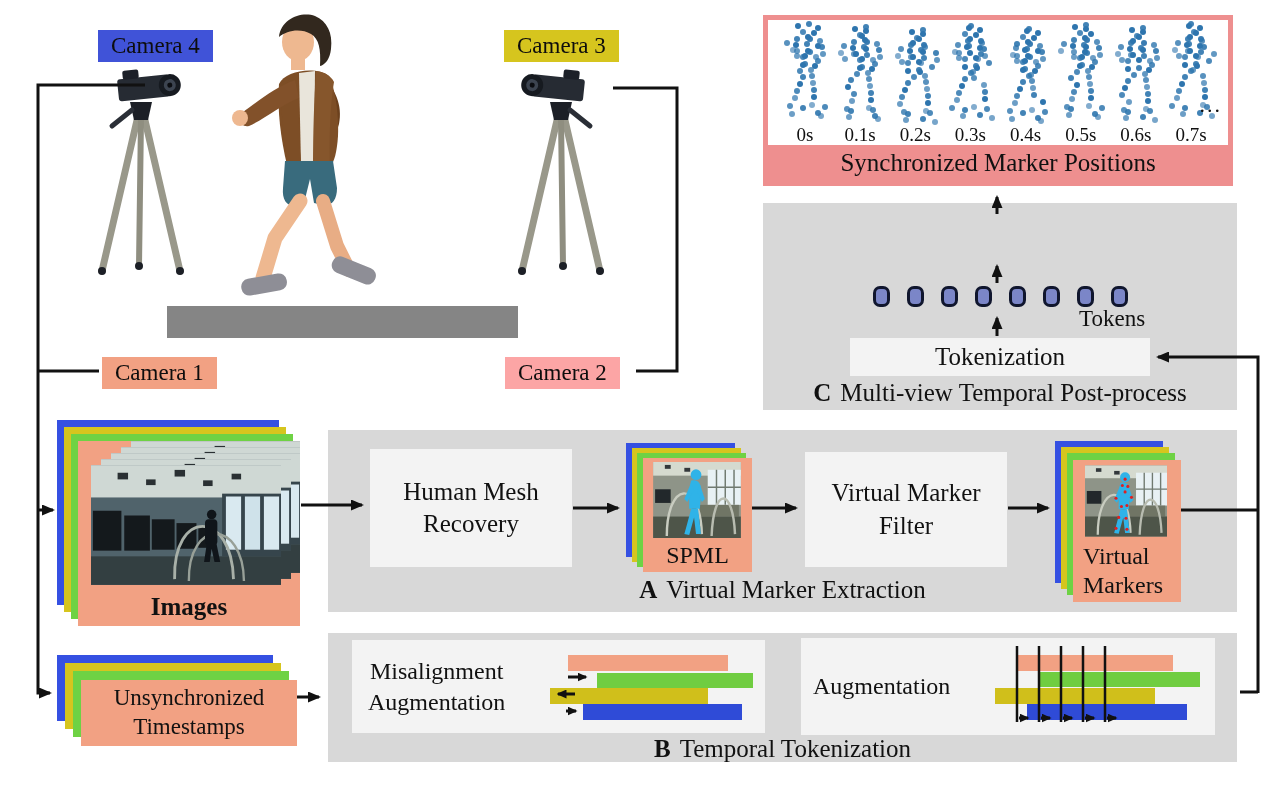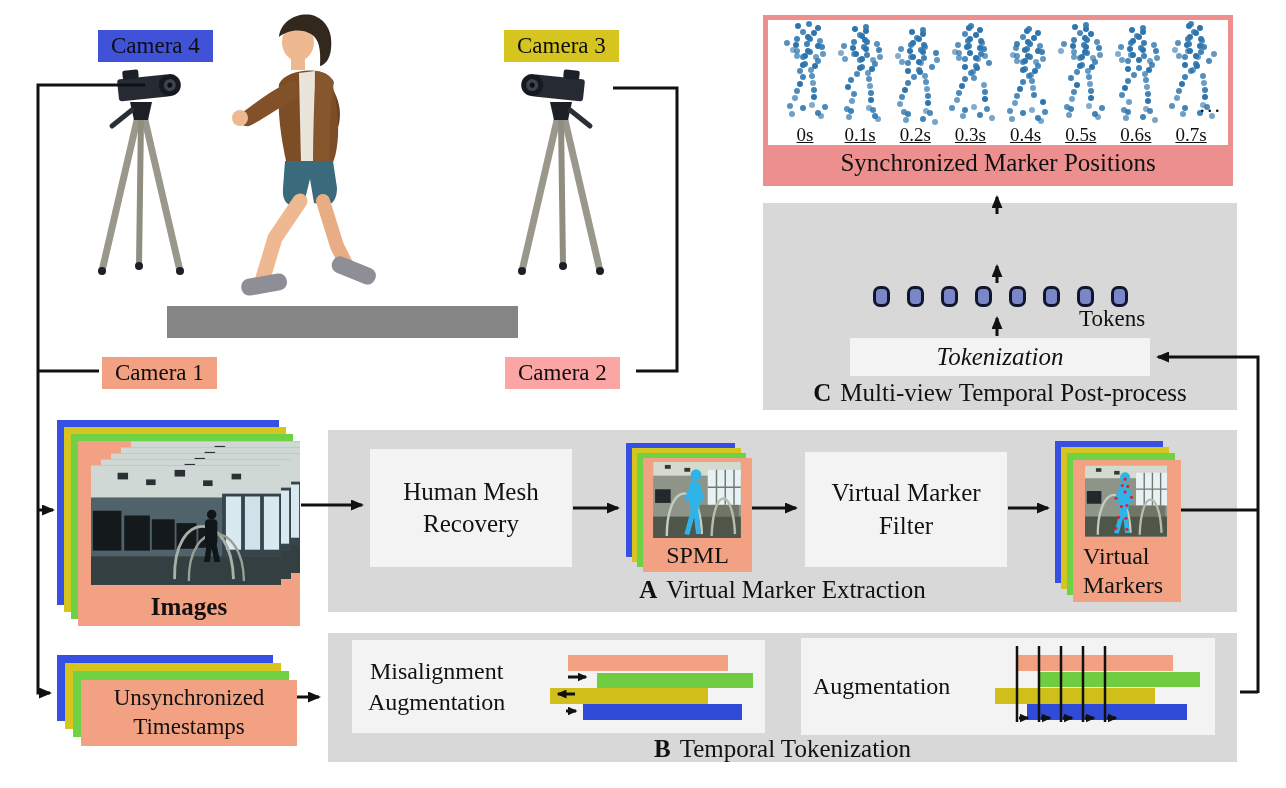--- a/index.html
+++ b/index.html
@@ -7,21 +7,21 @@
          font-family:"Liberation Serif","DejaVu Serif",serif;color:#111;}
   .abs{position:absolute;}
   
   .cam-tag{position:absolute;padding:3px 13px;font-size:23px;line-height:26px;color:#0d0d0d;white-space:nowrap;}
   .cam4{background:#4053d8;} .cam3{background:#d6c51e;} .cam1{background:#f2a183;} .cam2{background:#fca5a5;}
   
   .treadmill{position:absolute;left:167px;top:306px;width:351px;height:32px;background:#858585;}
   
   .sync-panel{position:absolute;left:763px;top:15px;width:470px;height:171px;background:#fff;
               border:5px solid #ee8f8f;box-sizing:border-box;}
-  .frames{position:absolute;left:8px;right:8px;top:4px;bottom:36px;display:flex;justify-content:space-between;padding:0 6px;text-decoration:underline;}
+  .frames{position:absolute;left:8px;right:8px;top:4px;bottom:36px;display:flex;justify-content:space-between;padding:0 6px;}
   .frame{display:flex;flex-direction:column;align-items:center;width:46px;}
   .dotbox{position:relative;width:44px;height:100px;}
   .mdot{position:absolute;width:6px;height:6px;border-radius:50%;background:#2e75ae;}
   .ftime{font-size:19px;line-height:21px;margin-top:2px;}
   .ellipsis{position:absolute;right:6px;top:72px;font-size:22px;letter-spacing:2px;}
   .sync-caption{position:absolute;left:0;right:0;bottom:0;height:36px;background:#ee8f8f;
                 display:flex;align-items:center;justify-content:center;font-size:25px;}
   
   .gpanel{position:absolute;background:#d8d8d8;}
   .panel-c{left:763px;top:203px;width:474px;height:207px;}
@@ -584,21 +584,21 @@
         <span class="token" style="background: rgb(123, 134, 200);"></span>
         <span class="token" style="background: rgb(123, 134, 200);"></span>
         <span class="token" style="background: rgb(123, 134, 200);"></span>
         <span class="token" style="background: rgb(123, 134, 200);"></span>
         <span class="token" style="background: rgb(123, 134, 200);"></span>
         <span class="token" style="background: rgb(123, 134, 200);"></span>
         <span class="token" style="background: rgb(123, 134, 200);"></span>
         <span class="token" style="background: rgb(123, 134, 200);"></span>
       </div>
     <div class="tokens-label">Tokens</div>
-    <div class="wbox" style="left:87px;top:135px;width:300px;height:38px;font-style:italic;">Tokenization</div>
+    <div class="wbox" style="left:87px;top:135px;width:300px;height:38px;">Tokenization</div>
     <div class="caption" style="top:176px;"><b>C</b><span>Multi-view Temporal Post-process</span></div>
   </div>
 
   <div class="gpanel panel-a">
     <div class="wbox" style="left:477px;top:22px;width:202px;height:115px;padding:0 8px;box-sizing:border-box;">Virtual Marker Filter</div>
     <div class="wbox" style="left:42px;top:19px;width:202px;height:118px;padding:0 8px;box-sizing:border-box;">Human Mesh Recovery</div>
 
     <div class="stack vm-stack" style="left:727px;top:11px;width:127px;height:162px;">
       <div class="card c-blue" style="left:0;top:0;"></div>
       <div class="card c-yellow" style="left:6px;top:6px;"></div>

